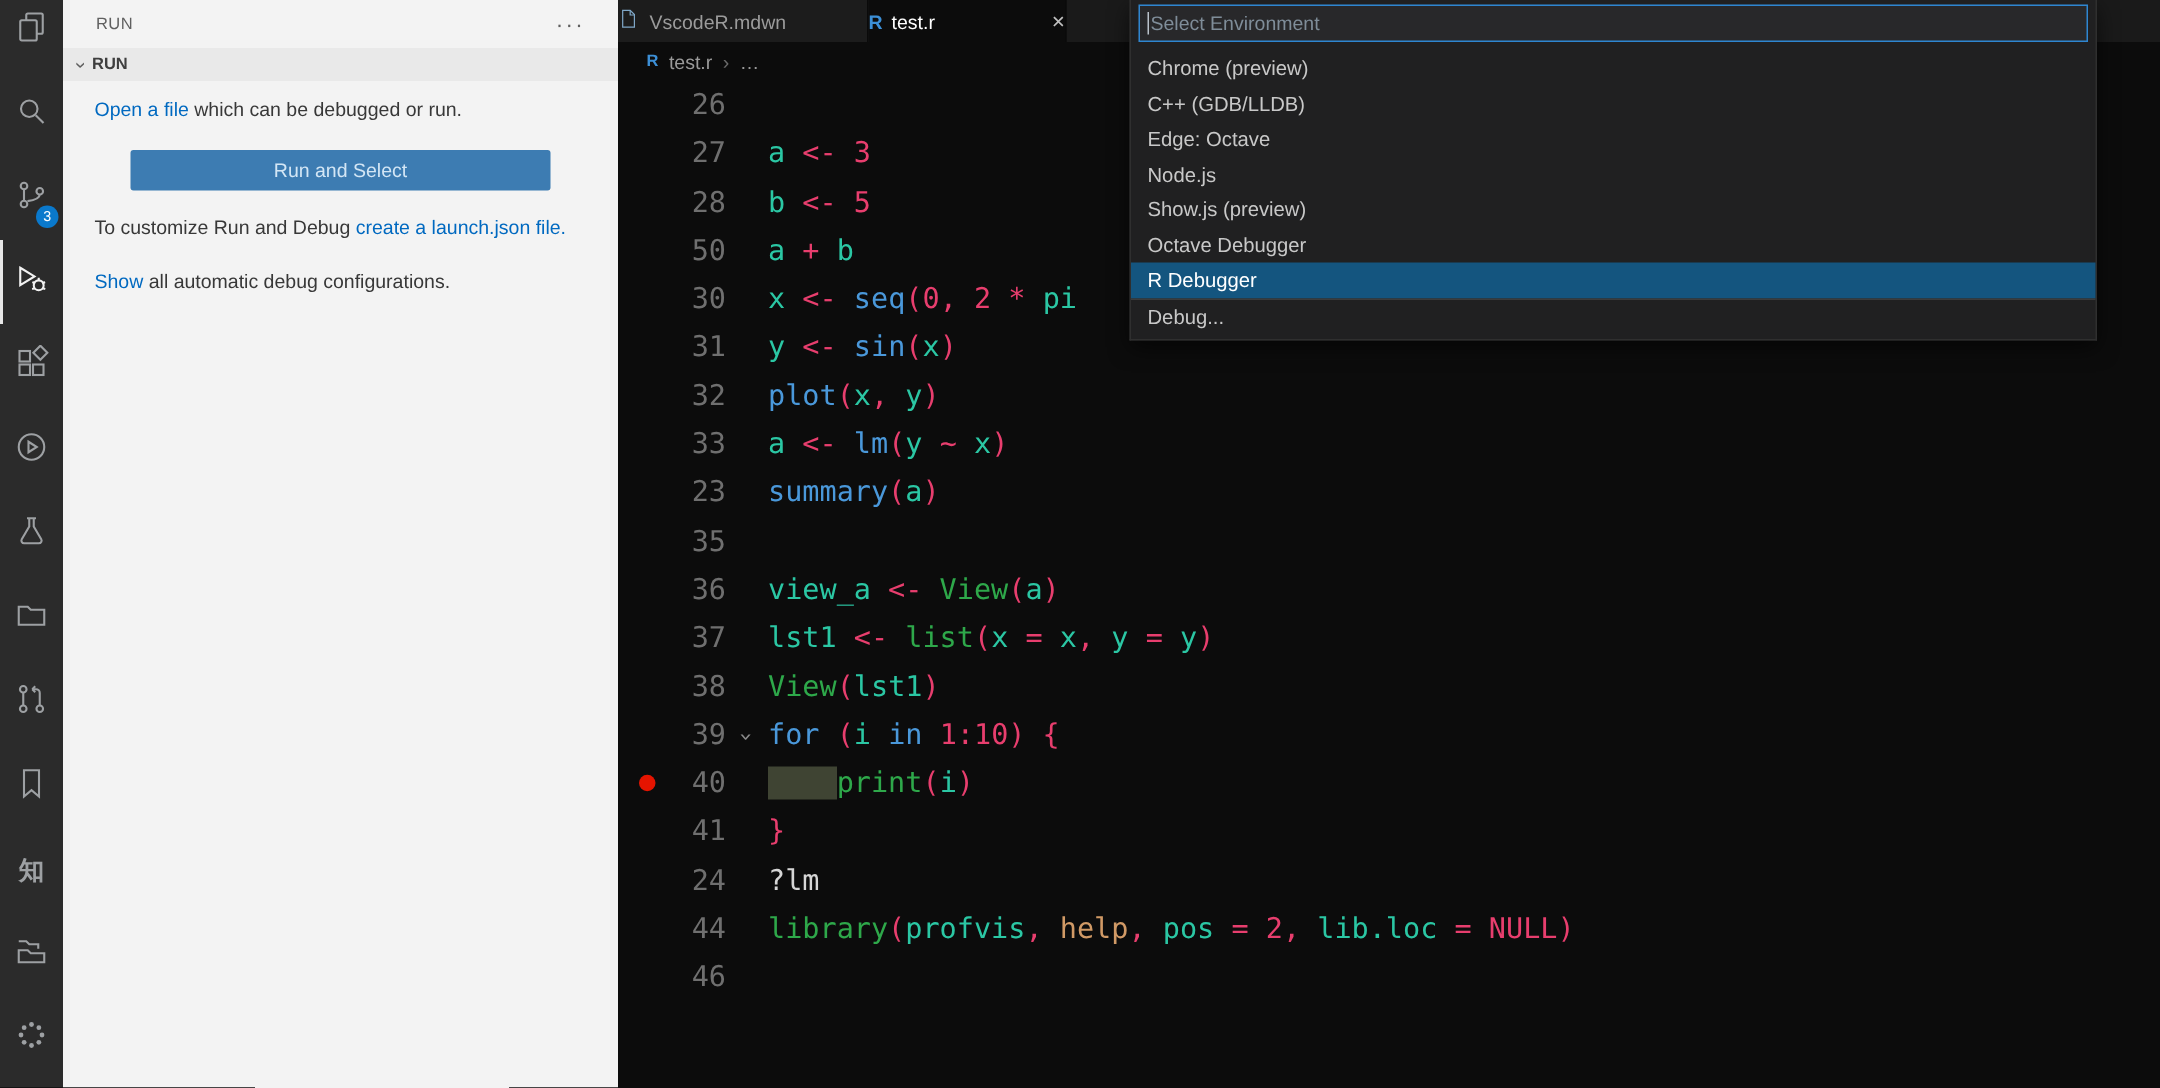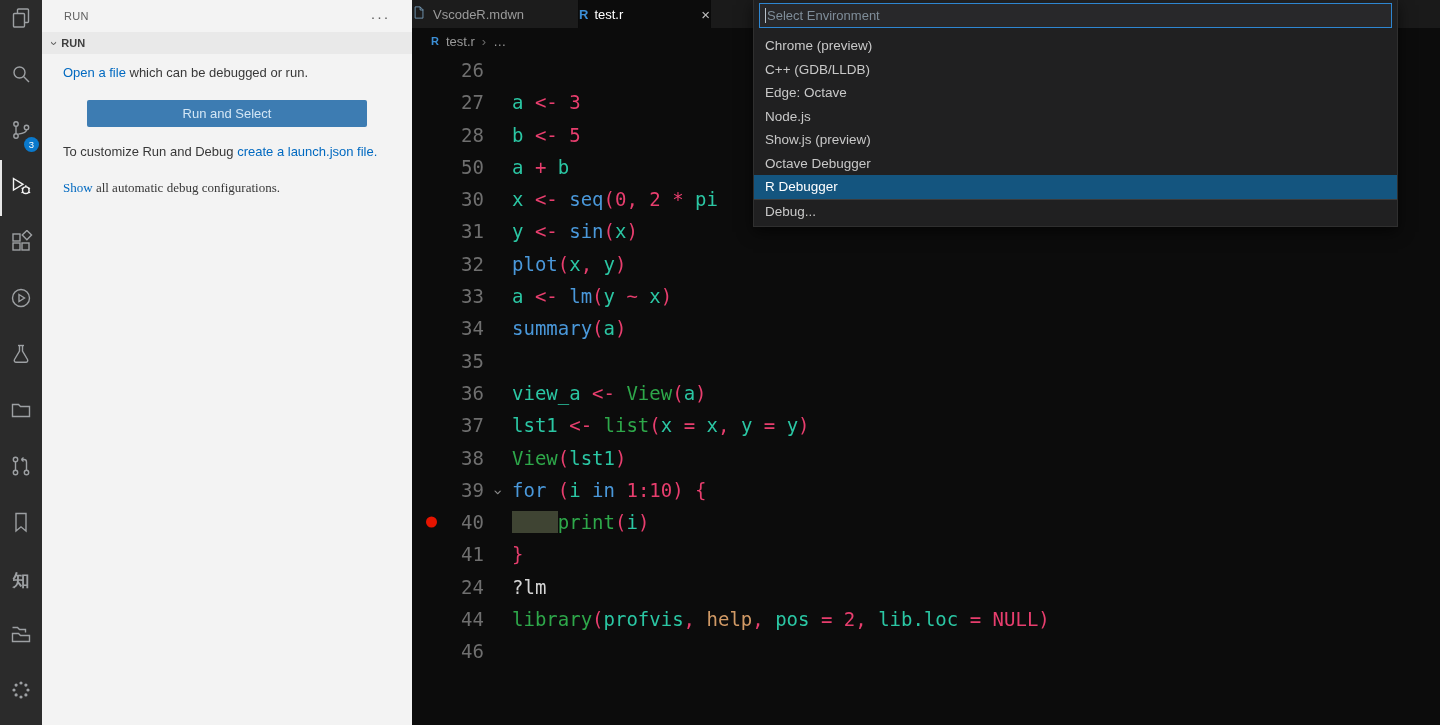--- a/index.html
+++ b/index.html
@@ -22,21 +22,21 @@
   .sb-titlebar { height:32px; display:flex; align-items:center; justify-content:space-between; padding:0 22px; font-size:11px; color:#5f5f5f; letter-spacing:0.3px; }
   .sb-more { font-size:15px; letter-spacing:1.5px; color:#5f5f5f; cursor:pointer; }
   .sb-section { height:22px; background:#e9e9e9; display:flex; align-items:center; padding:0 10px; gap:5px;
                 font-size:11px; font-weight:700; color:#3f3f3f; }
   .sb-chevron { display:inline-block; transform:rotate(90deg); font-weight:400; font-size:13px; color:#5f5f5f; }
   .sb-body { padding:9px 21px 0; font-size:13px; color:#383838; line-height:19px; }
   .link { color:#0069c0; cursor:pointer; }
   .run-debug-button { margin:18px 24px 0; height:27px; background:#3d7cb2; color:#d3e6f5; display:flex;
                       align-items:center; justify-content:center; font-size:13px; border-radius:2px; cursor:pointer; }
   .sb-p2 { margin-top:15px; }
-  .sb-p3 { margin-top:17px;font-family:Liberation Serif, serif; }
+  .sb-p3 { margin-top:17px; }
 
   
   .editor-area { position:absolute; left:412px; right:0; top:0; bottom:0; background:#0c0c0c; display:flex; flex-direction:column; }
   .tab-bar { height:28px; background:#1a1a1a; display:flex; flex:none; }
   .tab { display:flex; align-items:center; gap:6px; padding:0 0; font-size:13px; border-right:1px solid #0a0a0a; cursor:pointer; }
   .tab.inactive { width:167px; background:#1c1c1c; color:#9b9b9b; }
   .tab.active   { width:132px; background:#0c0c0c; color:#ffffff; }
   .tab-icon svg { width:15px; height:15px; stroke:#7fa7c7; fill:none; stroke-width:1.3; }
   .r-logo { font-weight:700; color:#3c8fd6; font-size:13px; }
   .tab-close { margin-left:auto; color:#c0c0c0; font-size:15px; cursor:pointer; }
@@ -208,21 +208,21 @@
     </div>
     <div class="code">
         <div class="code-line"><span class="gutter">26</span><span class="fold"></span><span></span></div>
         <div class="code-line"><span class="gutter">27</span><span class="fold"></span><span><span class="tk" style="color: rgb(43, 199, 164);">a</span><span class="tk" style="color: rgb(232, 62, 110);"> &lt;- </span><span class="tk" style="color: rgb(232, 62, 110);">3</span></span></div>
         <div class="code-line"><span class="gutter">28</span><span class="fold"></span><span><span class="tk" style="color: rgb(43, 199, 164);">b</span><span class="tk" style="color: rgb(232, 62, 110);"> &lt;- </span><span class="tk" style="color: rgb(232, 62, 110);">5</span></span></div>
         <div class="code-line"><span class="gutter">50</span><span class="fold"></span><span><span class="tk" style="color: rgb(43, 199, 164);">a</span><span class="tk" style="color: rgb(232, 62, 110);"> + </span><span class="tk" style="color: rgb(43, 199, 164);">b</span></span></div>
         <div class="code-line"><span class="gutter">30</span><span class="fold"></span><span><span class="tk" style="color: rgb(43, 199, 164);">x</span><span class="tk" style="color: rgb(232, 62, 110);"> &lt;- </span><span class="tk" style="color: rgb(74, 152, 218);">seq</span><span class="tk" style="color: rgb(232, 62, 110);">(</span><span class="tk" style="color: rgb(232, 62, 110);">0</span><span class="tk" style="color: rgb(232, 62, 110);">, </span><span class="tk" style="color: rgb(232, 62, 110);">2 * </span><span class="tk" style="color: rgb(43, 199, 164);">pi</span></span></div>
         <div class="code-line"><span class="gutter">31</span><span class="fold"></span><span><span class="tk" style="color: rgb(43, 199, 164);">y</span><span class="tk" style="color: rgb(232, 62, 110);"> &lt;- </span><span class="tk" style="color: rgb(74, 152, 218);">sin</span><span class="tk" style="color: rgb(232, 62, 110);">(</span><span class="tk" style="color: rgb(43, 199, 164);">x</span><span class="tk" style="color: rgb(232, 62, 110);">)</span></span></div>
         <div class="code-line"><span class="gutter">32</span><span class="fold"></span><span><span class="tk" style="color: rgb(74, 152, 218);">plot</span><span class="tk" style="color: rgb(232, 62, 110);">(</span><span class="tk" style="color: rgb(43, 199, 164);">x</span><span class="tk" style="color: rgb(232, 62, 110);">, </span><span class="tk" style="color: rgb(43, 199, 164);">y</span><span class="tk" style="color: rgb(232, 62, 110);">)</span></span></div>
         <div class="code-line"><span class="gutter">33</span><span class="fold"></span><span><span class="tk" style="color: rgb(43, 199, 164);">a</span><span class="tk" style="color: rgb(232, 62, 110);"> &lt;- </span><span class="tk" style="color: rgb(74, 152, 218);">lm</span><span class="tk" style="color: rgb(232, 62, 110);">(</span><span class="tk" style="color: rgb(43, 199, 164);">y</span><span class="tk" style="color: rgb(232, 62, 110);"> ~ </span><span class="tk" style="color: rgb(43, 199, 164);">x</span><span class="tk" style="color: rgb(232, 62, 110);">)</span></span></div>
-        <div class="code-line"><span class="gutter">34</span><span class="fold"></span><span><span class="tk" style="color: rgb(74, 152, 218);">summary</span><span class="tk" style="color: rgb(232, 62, 110);">(</span><span class="tk" style="color: rgb(43, 199, 164);">a</span><span class="tk" style="color: rgb(232, 62, 110);">)</span></span></div>
+        <div class="code-line"><span class="gutter">23</span><span class="fold"></span><span><span class="tk" style="color: rgb(74, 152, 218);">summary</span><span class="tk" style="color: rgb(232, 62, 110);">(</span><span class="tk" style="color: rgb(43, 199, 164);">a</span><span class="tk" style="color: rgb(232, 62, 110);">)</span></span></div>
         <div class="code-line"><span class="gutter">35</span><span class="fold"></span><span></span></div>
         <div class="code-line"><span class="gutter">36</span><span class="fold"></span><span><span class="tk" style="color: rgb(43, 199, 164);">view_a</span><span class="tk" style="color: rgb(232, 62, 110);"> &lt;- </span><span class="tk" style="color: rgb(46, 168, 74);">View</span><span class="tk" style="color: rgb(232, 62, 110);">(</span><span class="tk" style="color: rgb(43, 199, 164);">a</span><span class="tk" style="color: rgb(232, 62, 110);">)</span></span></div>
         <div class="code-line"><span class="gutter">37</span><span class="fold"></span><span><span class="tk" style="color: rgb(43, 199, 164);">lst1</span><span class="tk" style="color: rgb(232, 62, 110);"> &lt;- </span><span class="tk" style="color: rgb(46, 168, 74);">list</span><span class="tk" style="color: rgb(232, 62, 110);">(</span><span class="tk" style="color: rgb(43, 199, 164);">x</span><span class="tk" style="color: rgb(232, 62, 110);"> = </span><span class="tk" style="color: rgb(43, 199, 164);">x</span><span class="tk" style="color: rgb(232, 62, 110);">, </span><span class="tk" style="color: rgb(43, 199, 164);">y</span><span class="tk" style="color: rgb(232, 62, 110);"> = </span><span class="tk" style="color: rgb(43, 199, 164);">y</span><span class="tk" style="color: rgb(232, 62, 110);">)</span></span></div>
         <div class="code-line"><span class="gutter">38</span><span class="fold"></span><span><span class="tk" style="color: rgb(46, 168, 74);">View</span><span class="tk" style="color: rgb(232, 62, 110);">(</span><span class="tk" style="color: rgb(43, 199, 164);">lst1</span><span class="tk" style="color: rgb(232, 62, 110);">)</span></span></div>
         <div class="code-line"><span class="gutter">39</span><span class="fold"><span class="sb-chevron">›</span></span><span><span class="tk" style="color: rgb(74, 152, 218);">for</span><span class="tk" style="color: rgb(232, 62, 110);"> (</span><span class="tk" style="color: rgb(43, 199, 164);">i</span><span class="tk" style="color: rgb(74, 152, 218);"> in </span><span class="tk" style="color: rgb(232, 62, 110);">1:10</span><span class="tk" style="color: rgb(232, 62, 110);">) {</span></span></div>
         <div class="code-line"><span class="breakpoint"></span><span class="gutter">40</span><span class="fold"></span><span><span class="tk" style="background: rgb(63, 68, 51);">    </span><span class="tk" style="color: rgb(46, 168, 74);">print</span><span class="tk" style="color: rgb(232, 62, 110);">(</span><span class="tk" style="color: rgb(43, 199, 164);">i</span><span class="tk" style="color: rgb(232, 62, 110);">)</span></span></div>
         <div class="code-line"><span class="gutter">41</span><span class="fold"></span><span><span class="tk" style="color: rgb(232, 62, 110);">}</span></span></div>
         <div class="code-line"><span class="gutter">24</span><span class="fold"></span><span><span class="tk" style="color: rgb(214, 214, 214);">?lm</span></span></div>
         <div class="code-line"><span class="gutter">44</span><span class="fold"></span><span><span class="tk" style="color: rgb(46, 168, 74);">library</span><span class="tk" style="color: rgb(232, 62, 110);">(</span><span class="tk" style="color: rgb(43, 199, 164);">profvis</span><span class="tk" style="color: rgb(232, 62, 110);">, </span><span class="tk" style="color: rgb(209, 154, 102);">help</span><span class="tk" style="color: rgb(232, 62, 110);">, </span><span class="tk" style="color: rgb(43, 199, 164);">pos</span><span class="tk" style="color: rgb(232, 62, 110);"> = </span><span class="tk" style="color: rgb(232, 62, 110);">2</span><span class="tk" style="color: rgb(232, 62, 110);">, </span><span class="tk" style="color: rgb(43, 199, 164);">lib.loc</span><span class="tk" style="color: rgb(232, 62, 110);"> = </span><span class="tk" style="color: rgb(232, 62, 110);">NULL</span><span class="tk" style="color: rgb(232, 62, 110);">)</span></span></div>
         <div class="code-line"><span class="gutter">46</span><span class="fold"></span><span></span></div>

